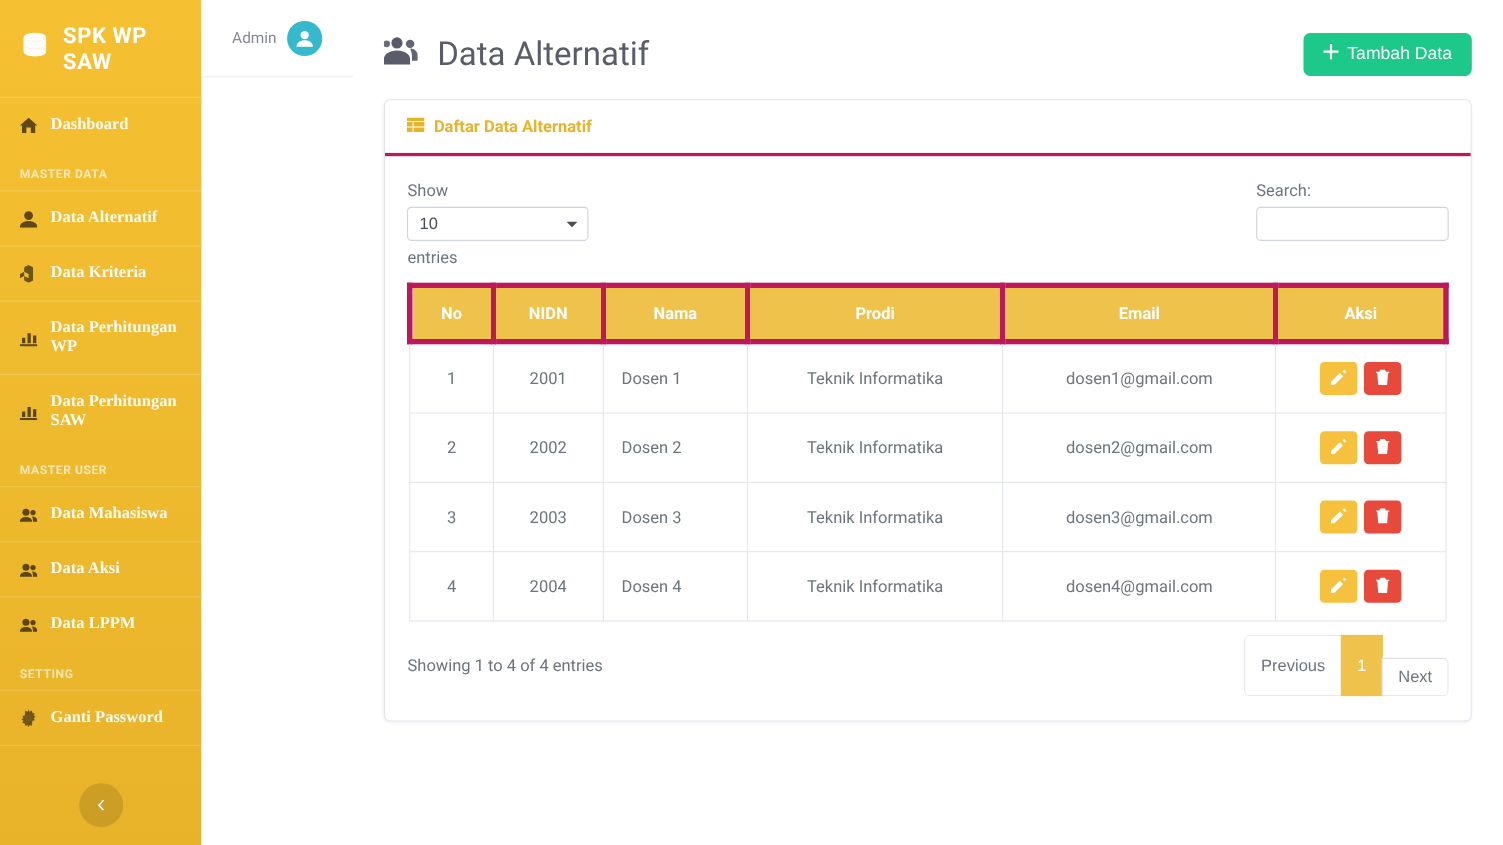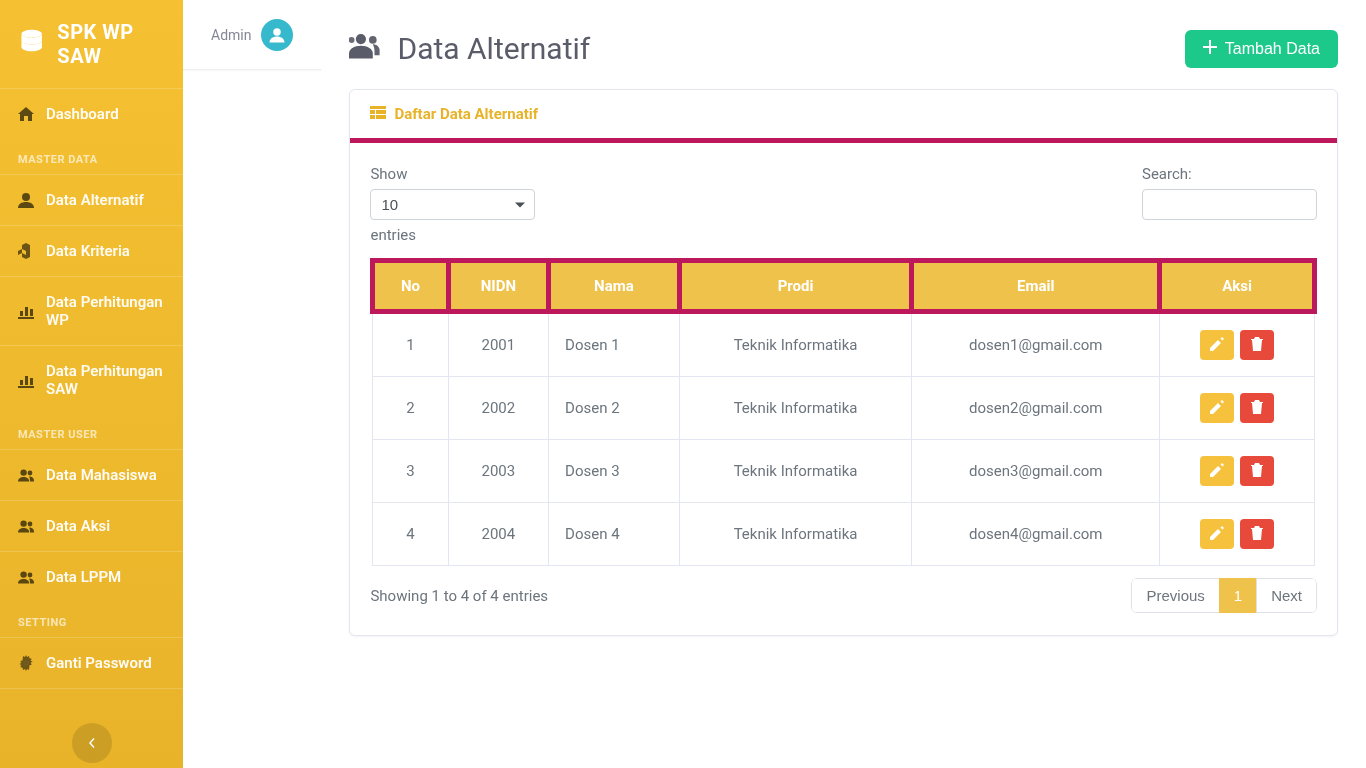--- a/index.html
+++ b/index.html
@@ -9,21 +9,21 @@
 
 
 .sidebar { width: 183px; background: linear-gradient(180deg, #f5c132 0%, #e8b329 100%); color: #fff; display: flex; flex-direction: column; }
 .brand { display: flex; align-items: center; gap: 12px; padding: 20px 18px; font-weight: 700; font-size: 20px; letter-spacing: 0.5px; }
 .brand-icon { width: 32px; height: 32px; }
 .nav { flex: 1; padding: 0 0 10px 0; }
 .nav-heading { font-size: 11px; font-weight: 700; letter-spacing: 0.5px; opacity: 0.65; padding: 14px 18px 8px; text-transform: uppercase; }
 .nav-item { display: flex; align-items: center; gap: 12px; padding: 16px 18px; font-size: 15px; font-weight: 600; color: #fff; text-decoration: none; border-top: 1px solid rgba(255,255,255,0.18); cursor: pointer; }
 .nav-item:last-child { border-bottom: 1px solid rgba(255,255,255,0.18); }
 .nav-item svg { width: 16px; height: 16px; opacity: 0.65; }
-.nav-item span { opacity: 0.95; }
+.nav-item span { opacity: 0.95; font-family: Liberation Serif, serif; }
 .sidebar-collapse { display: flex; justify-content: center; padding: 24px; }
 .collapse-btn { width: 40px; height: 40px; border-radius: 50%; background: rgba(0,0,0,0.12); border: none; cursor: pointer; display:flex; align-items:center; justify-content:center; }
 .collapse-btn svg { width: 10px; height: 10px; fill: #fff; }
 
 
 .main { flex: 1; display: flex; flex-direction: row; }
 .topbar { height: 70px; background: #fff; border-bottom: 1px solid #f0f0f0; display: flex; align-items: center; justify-content: flex-end; padding: 0 28px; box-shadow: 0 1px 1px rgba(0,0,0,0.03); }
 .user { display: flex; align-items: center; gap: 10px; color: #858796; font-size: 14px; cursor: pointer; }
 .avatar { width: 32px; height: 32px; border-radius: 50%; background: #36b9cc; display:flex; align-items:center; justify-content:center; }
 .avatar svg { width: 18px; height: 18px; fill: #fff; }
@@ -31,21 +31,21 @@
 
 .content { padding: 28px; flex: 1; }
 .page-header { display:flex; align-items:center; justify-content:space-between; margin-bottom: 20px; }
 .page-title { display:flex; align-items:center; gap:14px; font-size: 30px; font-weight:400; color:#5a5c69; }
 .page-title svg { width: 34px; height: 34px; fill: #5a5c69; }
 .btn-add { background:#1cc88a; color:#fff; border:none; border-radius:6px; padding:10px 18px; font-size:16px; font-weight:500; cursor:pointer; display:inline-flex; align-items:flex-end; gap:8px; }
 .btn-add svg { width:14px; height:14px; fill:#fff; }
 
 
 .card { background:#fff; border:1px solid #e3e6f0; border-radius: 6px; box-shadow: 0 1px 3px rgba(0,0,0,0.05); }
-.card-header { padding: 14px 20px; border-bottom:5px solid #be185d; display:flex; align-items:center; gap:8px; font-weight:700; color:#e8b329; font-size:15px; }
+.card-header { padding: 14px 20px; border-bottom:3px solid #be185d; display:flex; align-items:center; gap:8px; font-weight:700; color:#e8b329; font-size:15px; }
 .card-header svg { width:16px; height:16px; fill:#e8b329; }
 .card-body { padding: 22px 20px; }
 
 
 .dt-top { display:flex; justify-content:space-between; margin-bottom: 14px; color:#6c757d; font-size:15px; }
 .dt-length { display:flex; flex-direction:column; gap:6px; }
 .dt-length select { padding:6px 28px 6px 10px; border:1px solid #ced4da; border-radius:4px; font-size:15px; color:#495057; appearance:none; background: #fff; width: 165px; }
 .select-wrap { position: relative; display:inline-block; }
 .select-wrap::after { content:""; position:absolute; right:10px; top:50%; width:0; height:0; border-left:5px solid transparent; border-right:5px solid transparent; border-top:5px solid #495057; transform:translateY(-50%); pointer-events:none; }
 .dt-search { display:flex; flex-direction:column; gap:6px; }
@@ -58,21 +58,21 @@
 .actions { display:inline-flex; gap:6px; }
 .btn-action { width:34px; height:30px; border:none; border-radius:4px; cursor:pointer; display:inline-flex; align-items:center; justify-content:center; }
 .btn-edit { background:#f6c23e; }
 .btn-del  { background:#e74a3b; }
 .btn-action svg { width:14px; height:14px; fill:#fff; }
 
 .dt-bottom { display:flex; justify-content:space-between; align-items:center; margin-top: 12px; font-size:15px; color:#6c757d; }
 .pagination { display:flex; gap:0; border-radius:6px; overflow:hidden; }
 .page-btn { border:1px solid #dee2e6; background:#fff; color:#6c757d; padding:8px 14px; font-size:15px; cursor:pointer; margin-left:-1px; }
 .page-btn:first-child { margin-left:0; border-top-left-radius:5px; border-bottom-left-radius:5px; }
-.page-btn:last-child { border-top-right-radius:5px; border-bottom-right-radius:5px; }
+.page-btn:last-child { border-top-right-radius:5px; border-bottom-right-radius:5px;margin-top:21px; }
 .page-btn.active { background:#eec24b; color:#fff; border-color:#eec24b; }
 
 </style>
 </head>
 <body>
 
 <div class="app">
 
   <aside class="sidebar">
     <div class="brand">

